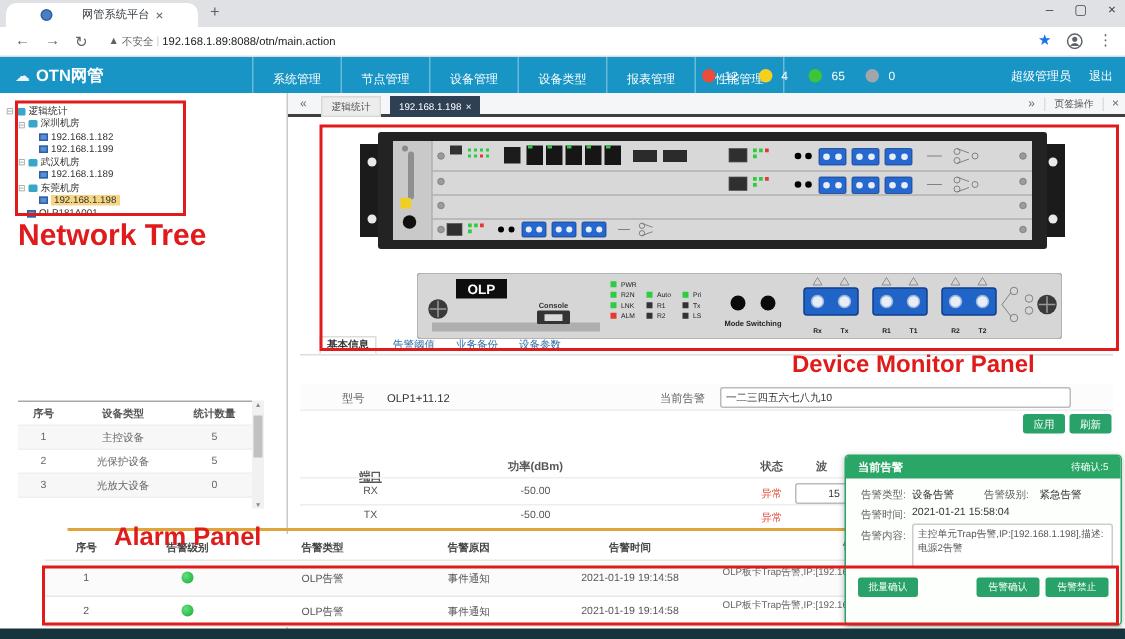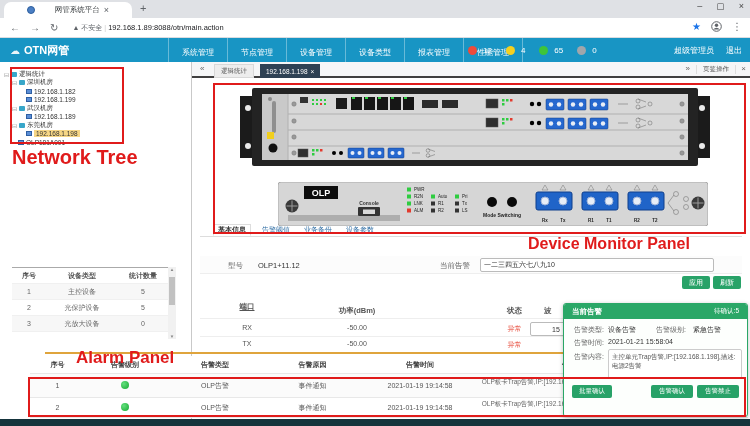--- a/index.html
+++ b/index.html
@@ -473,21 +473,21 @@
 
     <div class="formrow">
       <span class="flabel" style="left:28px">型号</span>
       <span class="fvalue" style="left:58px">OLP1+11.12</span>
       <span class="flabel" style="left:240px">当前告警</span>
     </div>
     <input class="tinput" style="left: 288px; top: 180px; width: 234px;" type="text" value="一二三四五六七八九10">
     <button class="gbtn" style="left:490px; top:198px; width:28px;">应用</button>
     <button class="gbtn" style="left:521px; top:198px; width:28px;">刷新</button>
 
-    <span class="shdr" style="left:15px; top:224px; width:80px;text-decoration:underline;">端口</span>
+    <span class="shdr" style="left:15px; top:235px; width:80px;text-decoration:underline;">端口</span>
     <span class="shdr" style="left:110px; top:228px; width:110px;">功率(dBm)</span>
     <span class="shdr" style="left:275px; top:228px; width:95px;">状态</span>
     <span class="shdr" style="left:352px; top:228px;">波</span>
     <div class="hline" style="left:8px; top:240px; width:546px;"></div>
     <span class="scell" style="left:15px; top:246px; width:80px;">RX</span>
     <span class="scell" style="left:110px; top:246px; width:110px;">-50.00</span>
     <span class="scell bad" style="left:275px; top:246px; width:95px;">异常</span>
     <input class="tinput" style="left: 338px; top: 244px; width: 52px; text-align: center;" type="text" value="15">
     <div class="hline" style="left:8px; top:258px; width:546px;"></div>
     <span class="scell" style="left:15px; top:262px; width:80px;">TX</span>

